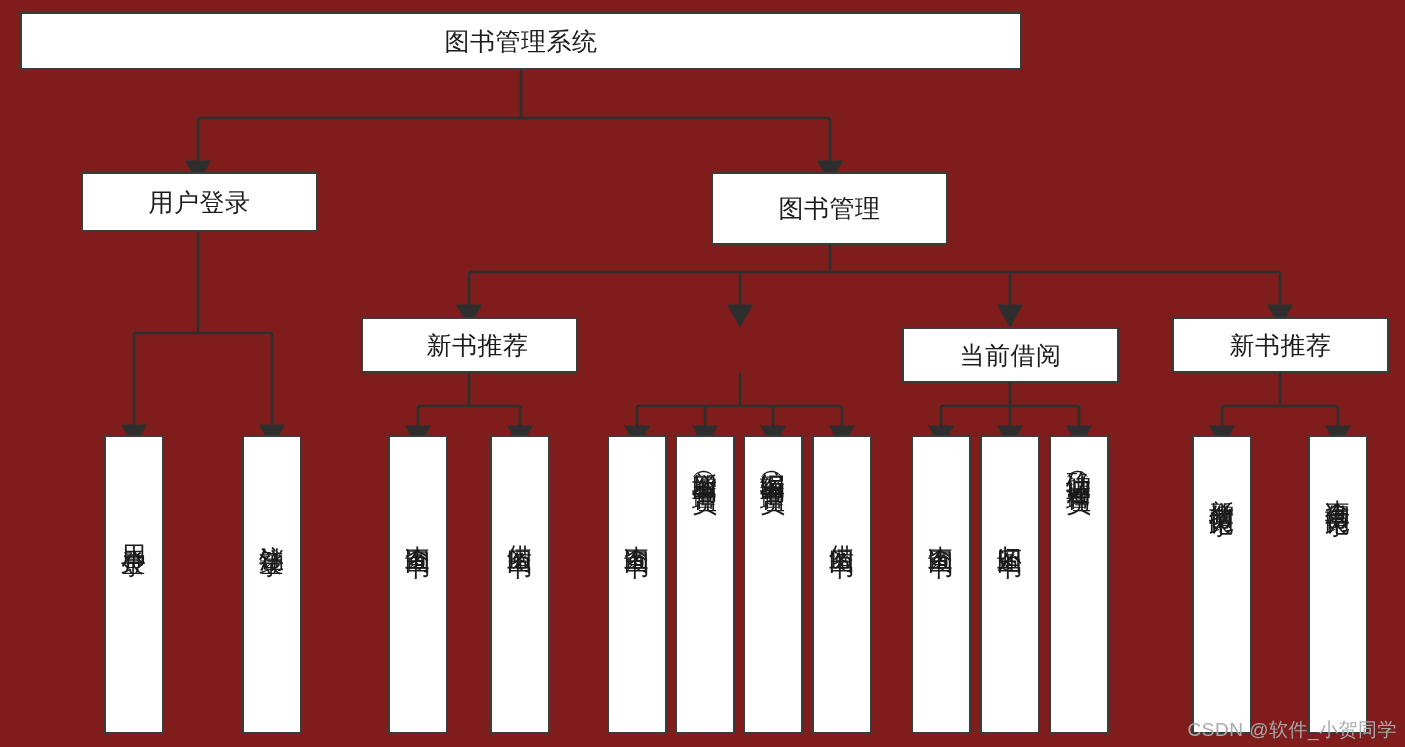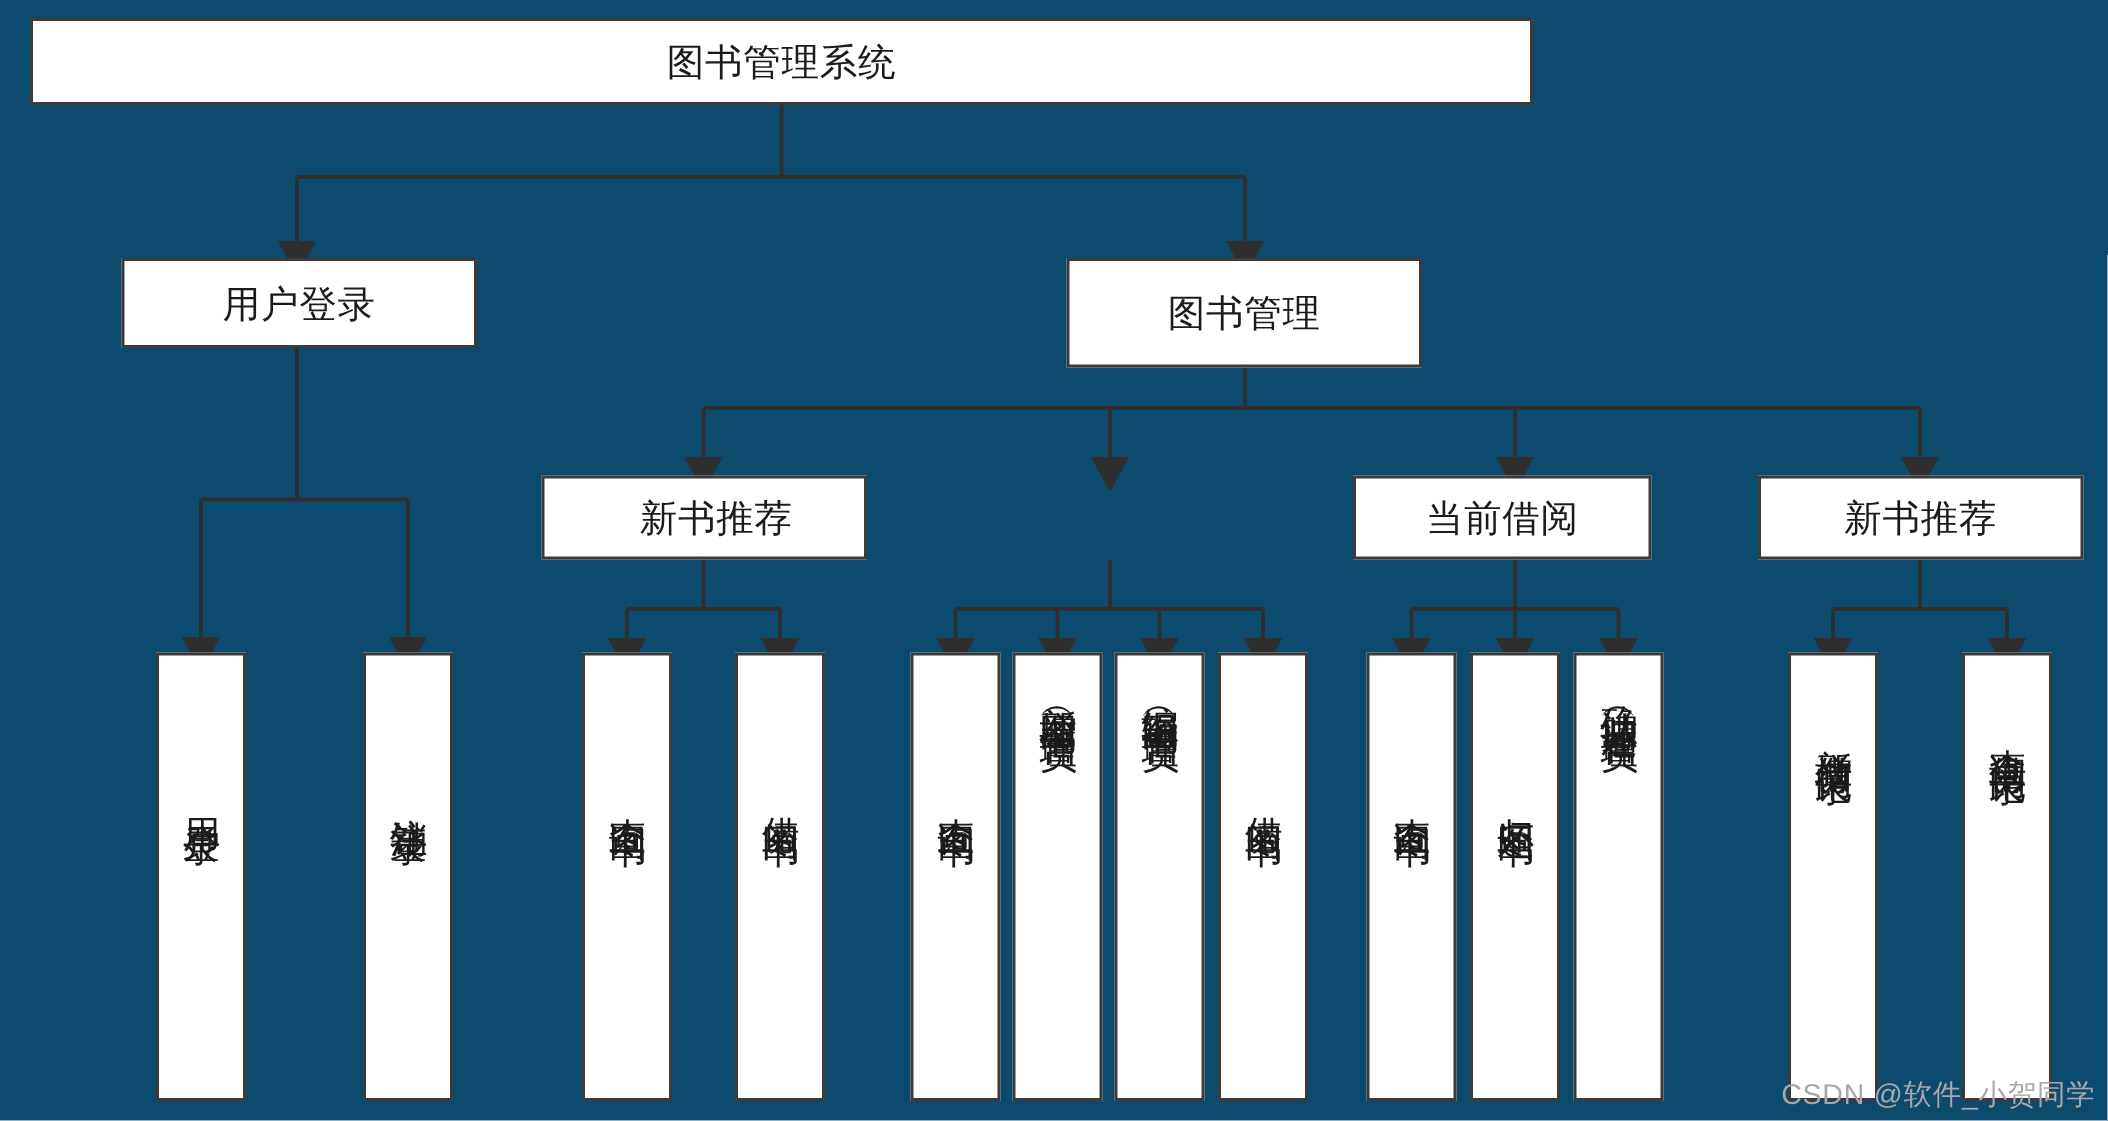--- a/index.html
+++ b/index.html
@@ -4,21 +4,21 @@
 <style>
   html, body {
     margin: 0;
     padding: 0;
     background: #ffffff;
   }
   #canvas {
     position: relative;
     width: 1405px;
     height: 747px;
-    background: #0c4a6e;
+    background: #7f1d1d;
     font-family: "Liberation Sans", "DejaVu Sans", sans-serif;
     overflow: hidden;
   }
   #edges {
     position: absolute;
     left: 0;
     top: 0;
     width: 1405px;
     height: 747px;
     pointer-events: none;
@@ -131,21 +131,21 @@
   <div class="node h" style="left:81px; top:172px; width:237px; height:60px;">
     <span>用户登录</span>
   </div>
   <div class="node h" style="left:711px; top:172px; width:237px; height:73px;">
     <span>图书管理</span>
   </div>
 
   <div class="node h" style="left:361px; top:317px; width:217px; height:56px;padding-left:16px;">
     <span>新书推荐</span>
   </div>
-  <div class="node h" style="left:902px; top:317px; width:199px; height:56px;">
+  <div class="node h" style="left:902px; top:327px; width:217px; height:56px;">
     <span>当前借阅</span>
   </div>
   <div class="node h" style="left:1172px; top:317px; width:217px; height:56px;">
     <span>新书推荐</span>
   </div>
 
   <div class="node v mid" style="left:104px; top:435px; width:60px; height:299px;">
     <span class="vtext">用户登录</span>
   </div>
   <div class="node v mid" style="left:242px; top:435px; width:60px; height:299px;">

